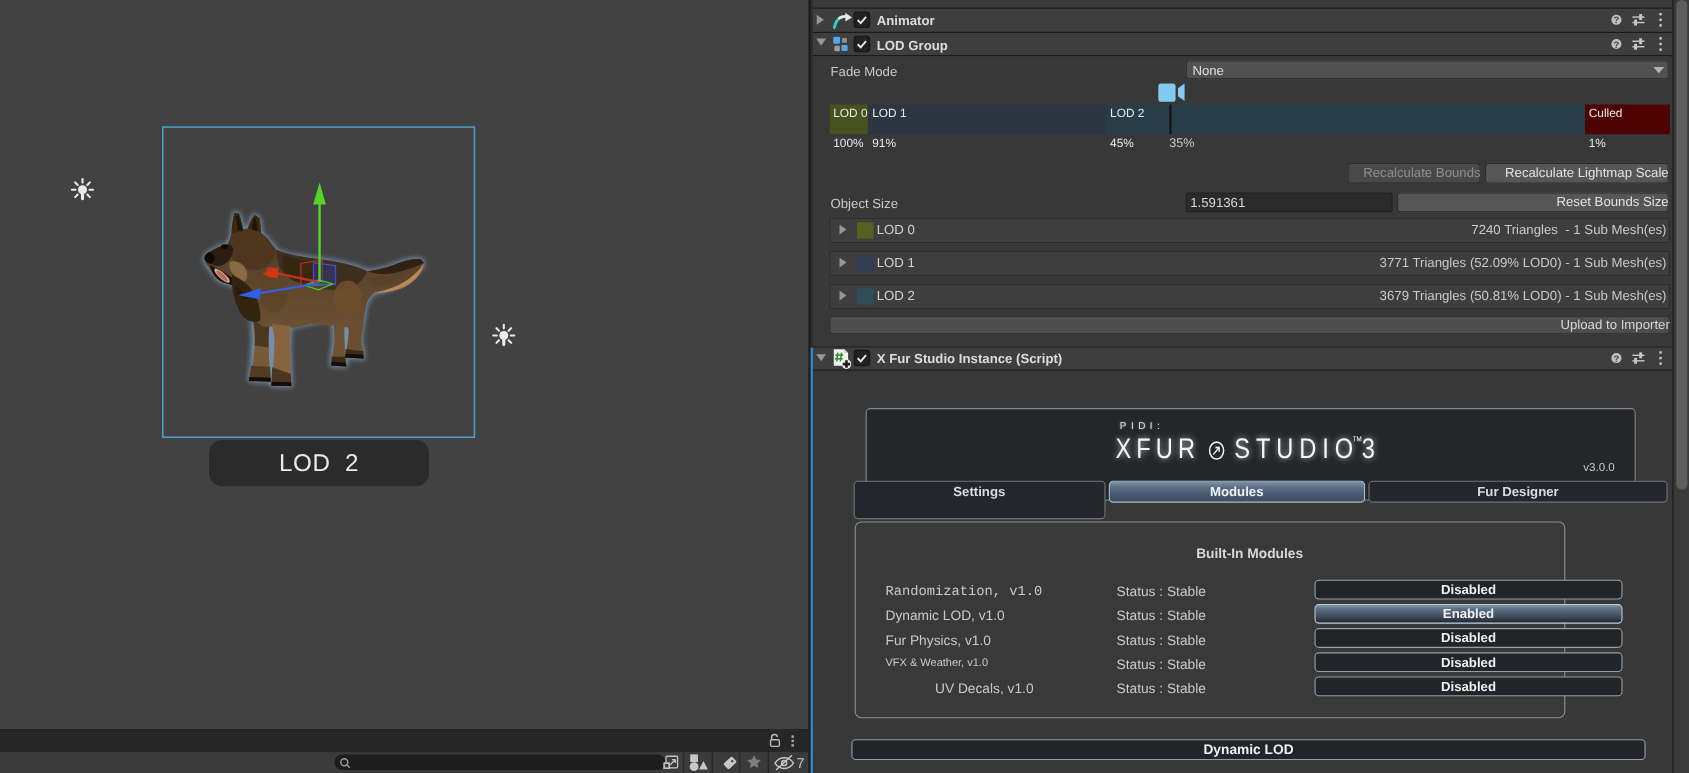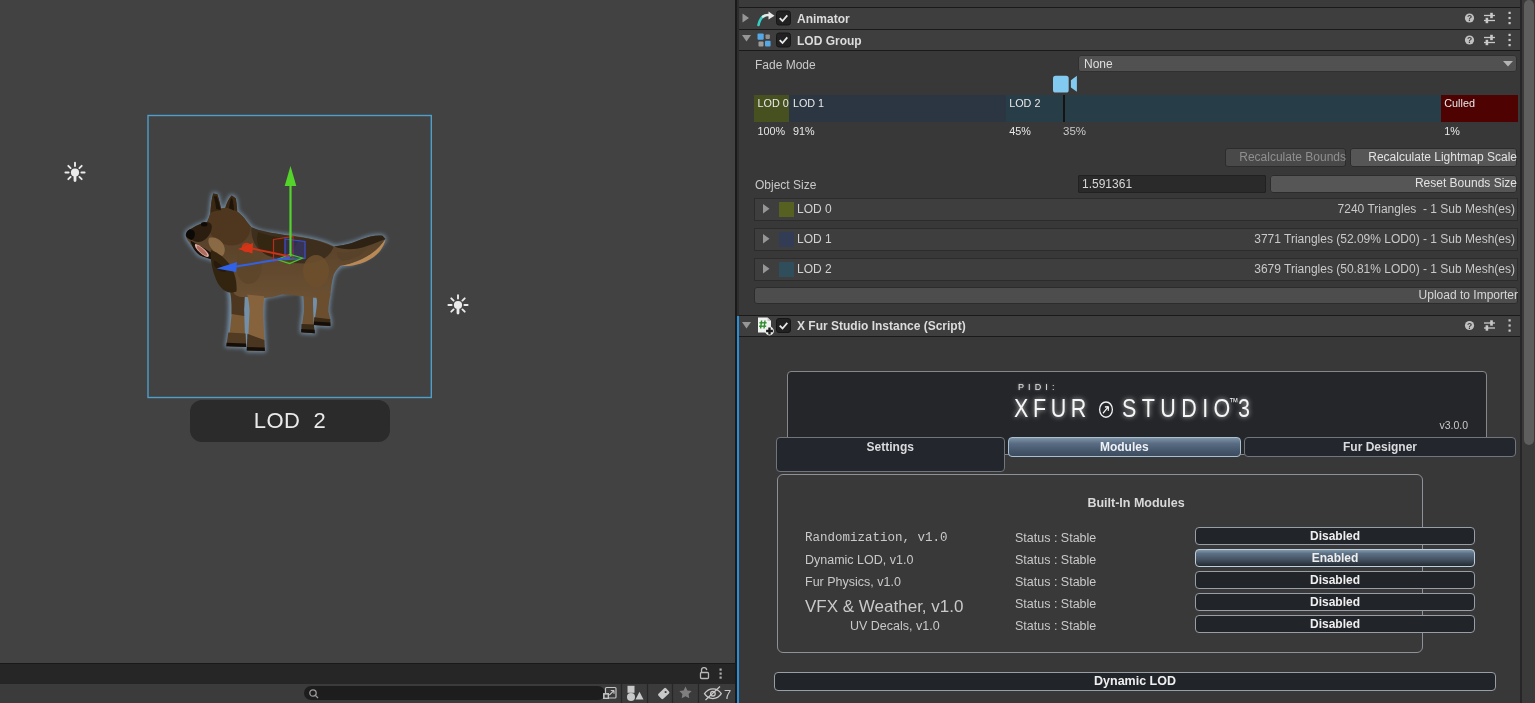--- a/index.html
+++ b/index.html
@@ -395,21 +395,21 @@
    border-color:#a9bfd2;color:#eef2f7;">Modules</div>
  <div class="xbtn" style="left:505px;top:437px;width:272px;height:19.5px;line-height:18px;background:#23262c;border-color:#70767e;color:#d9dbde;">Fur Designer</div>
 
  <div class="abs" style="left:38px;top:474px;width:646px;height:179px;border:1px solid #8d9298;
    border-radius:6px;box-sizing:border-box;background:#393939;">
   <div class="abs bold" style="left:0;top:21px;width:716px;text-align:center;font-size:12.5px;color:#d8d8d8;">Built-In Modules</div>
  </div>
  <div class="txt" style="left:66px;top:531px;font-size:12.5px;font-family:Liberation Mono, monospace;">Randomization, v1.0</div>
  <div class="txt" style="left:66px;top:553px;font-size:12.5px;">Dynamic LOD, v1.0</div>
  <div class="txt" style="left:66px;top:575px;font-size:12.5px;">Fur Physics, v1.0</div>
- <div class="txt" style="left:66px;top:597px;font-size:17px;">VFX &amp; Weather, v1.0</div>
+ <div class="txt" style="left:66px;top:597px;font-size:10px;">VFX &amp; Weather, v1.0</div>
  <div class="txt" style="left:66px;top:619px;font-size:12.5px;margin-left:45px;">UV Decals, v1.0</div>
  <div class="txt" style="left:276px;top:531px;font-size:12.5px;">Status : Stable</div>
  <div class="txt" style="left:276px;top:553px;font-size:12.5px;">Status : Stable</div>
  <div class="txt" style="left:276px;top:575px;font-size:12.5px;">Status : Stable</div>
  <div class="txt" style="left:276px;top:597px;font-size:12.5px;">Status : Stable</div>
  <div class="txt" style="left:276px;top:619px;font-size:12.5px;">Status : Stable</div>
  <div class="xbtn" style="left:456px;top:527px;width:280px;height:17.5px;line-height:16px;">Disabled</div>
  <div class="xbtn" style="left:456px;top:549px;width:280px;height:17.5px;line-height:16px;
    background:linear-gradient(180deg,#8299ab 0%,#5c7085 22%,#42505f 62%,#262d35 96%);
    border-color:#bdcfdd;">Enabled</div>

